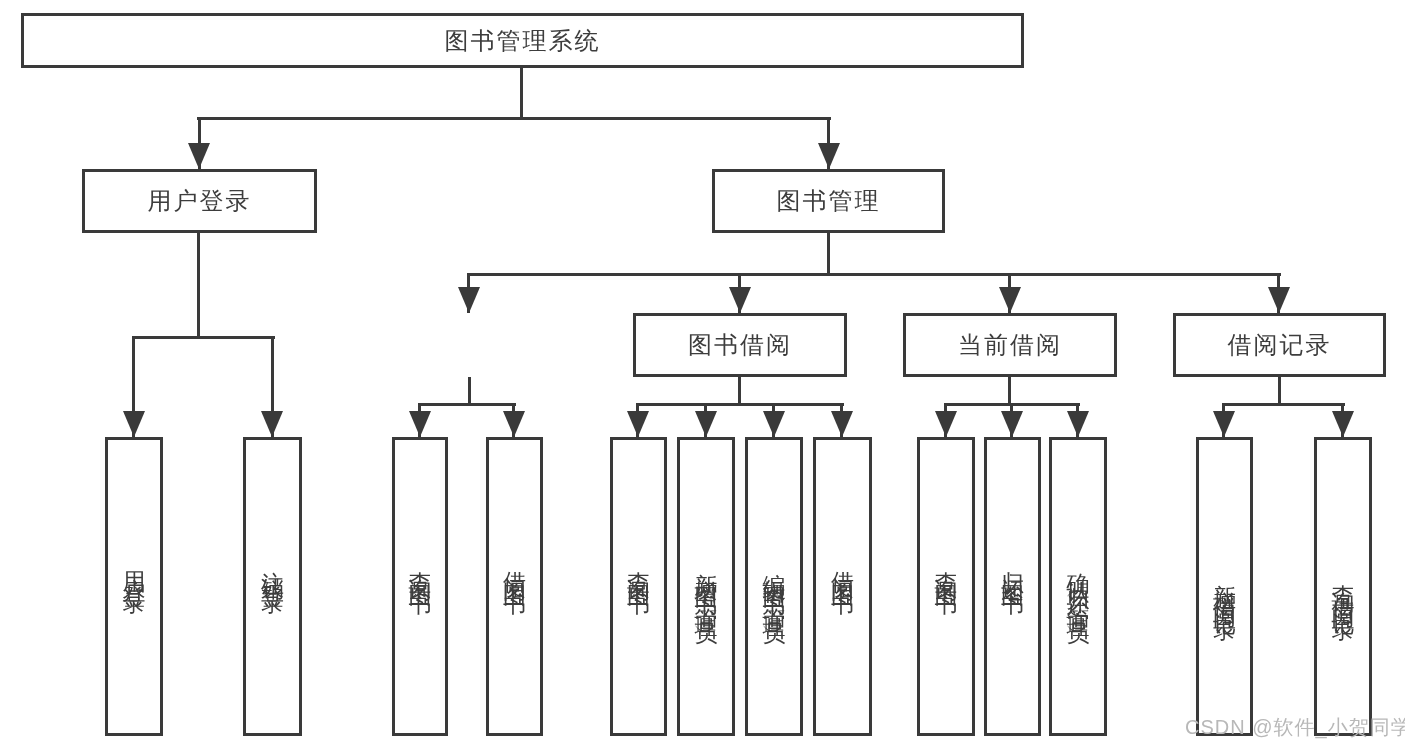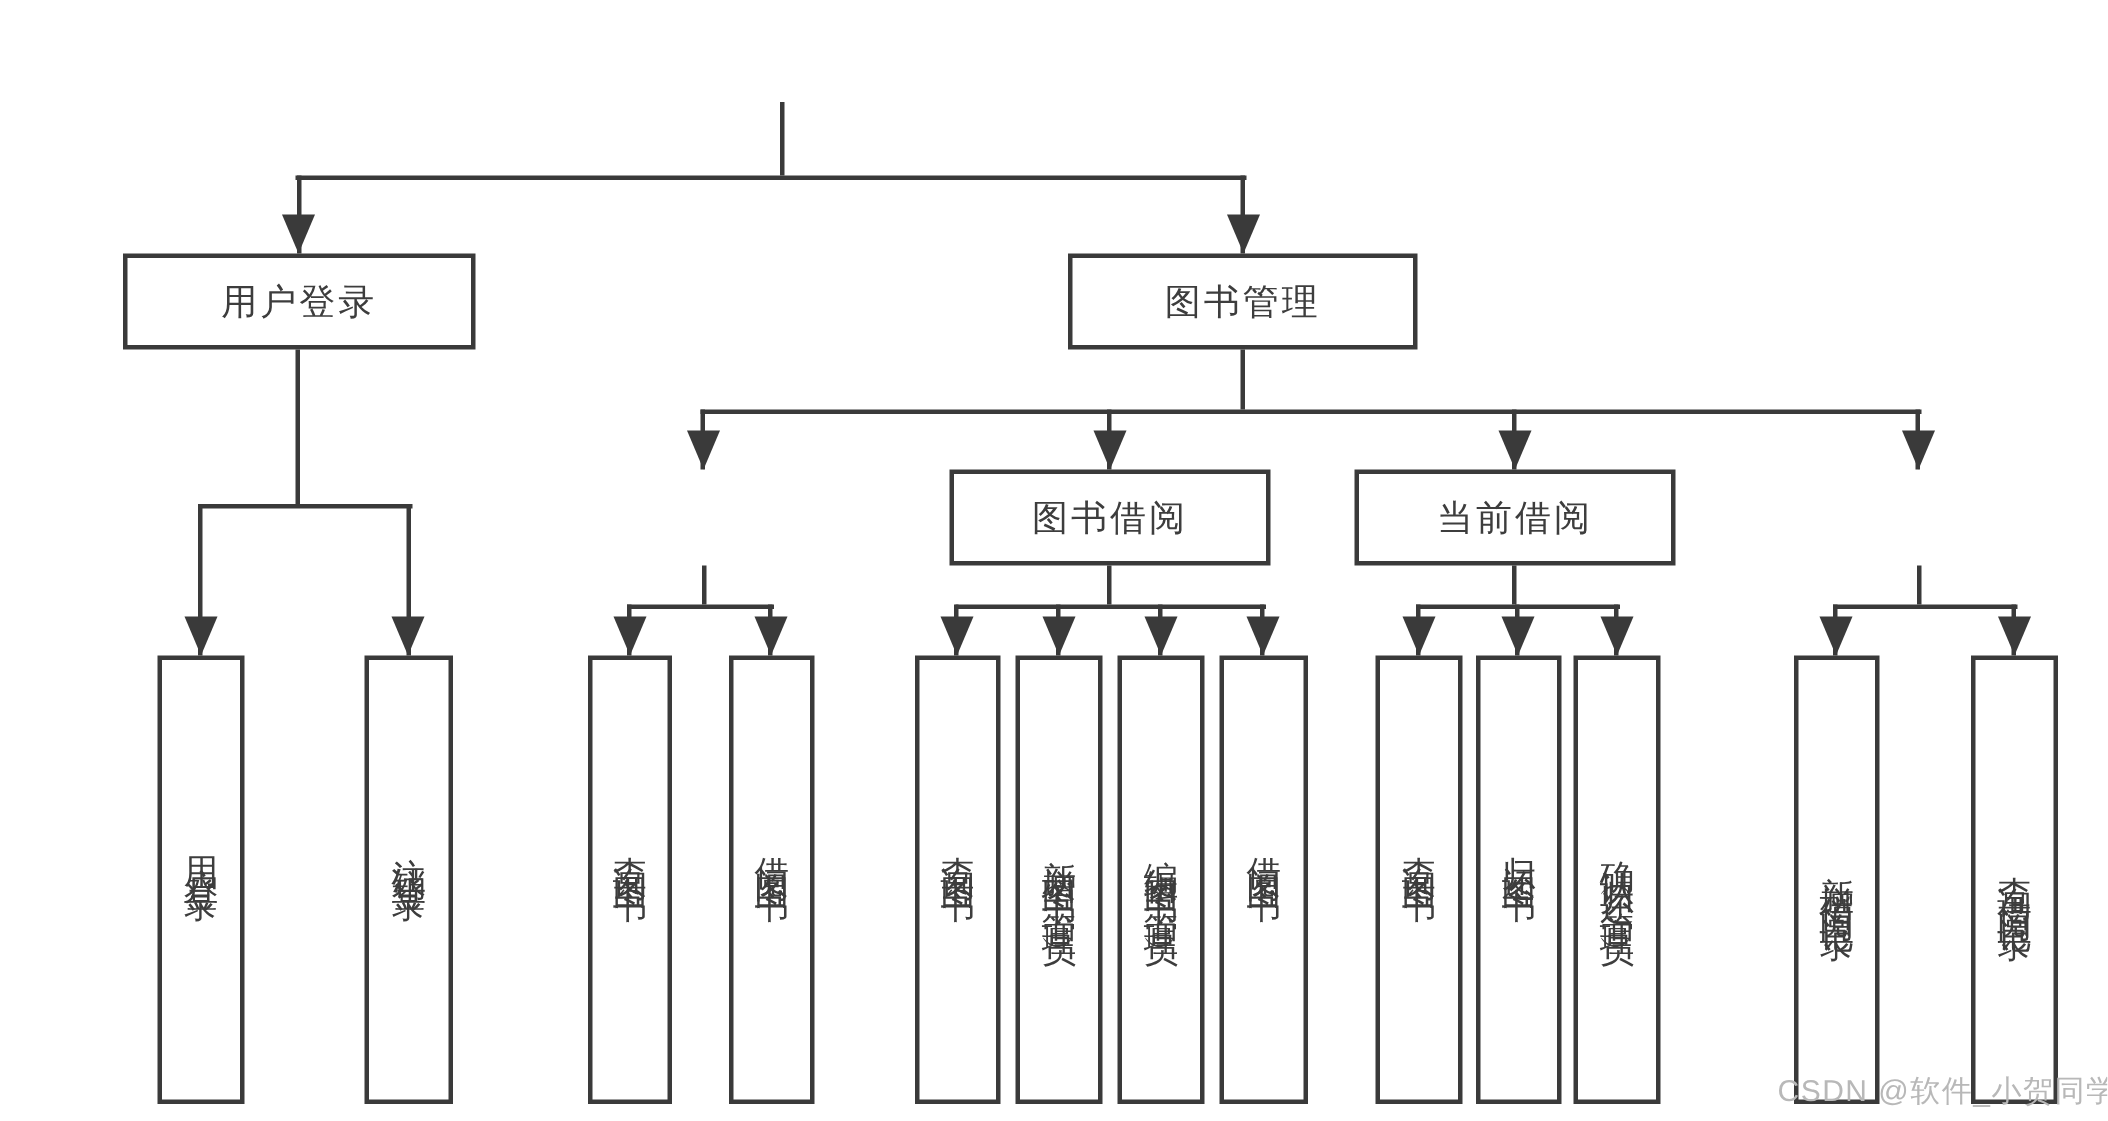--- a/index.html
+++ b/index.html
@@ -52,33 +52,39 @@
     white-space:nowrap;
     z-index:5;
     letter-spacing:1px;
   }
 </style>
 </head>
 <body>
 
 <div class="canvas">
 
+  <div class="box" style="left:21px;top:13px;width:1003px;height:55px;">
+    <span class="h-label">图书管理系统</span>
+  </div>
 
   <div class="box" style="left:82px;top:169px;width:235px;height:64px;">
     <span class="h-label">用户登录</span>
   </div>
   <div class="box" style="left:712px;top:169px;width:233px;height:64px;">
     <span class="h-label">图书管理</span>
   </div>
 
   <div class="box" style="left:903px;top:313px;width:214px;height:64px;">
     <span class="h-label">当前借阅</span>
   </div>
   <div class="box" style="left:633px;top:313px;width:214px;height:64px;">
     <span class="h-label">图书借阅</span>
+  </div>
+  <div class="box" style="left:1173px;top:313px;width:213px;height:64px;">
+    <span class="h-label">借阅记录</span>
   </div>
 
   <div class="box" style="left:105px;top:437px;width:58px;height:299px;">
     <span class="v-text short">用户登录</span>
   </div>
   <div class="box" style="left:243px;top:437px;width:59px;height:299px;">
     <span class="v-text short">注销登录</span>
   </div>
 
   <div class="box" style="left:392px;top:437px;width:56px;height:299px;">

